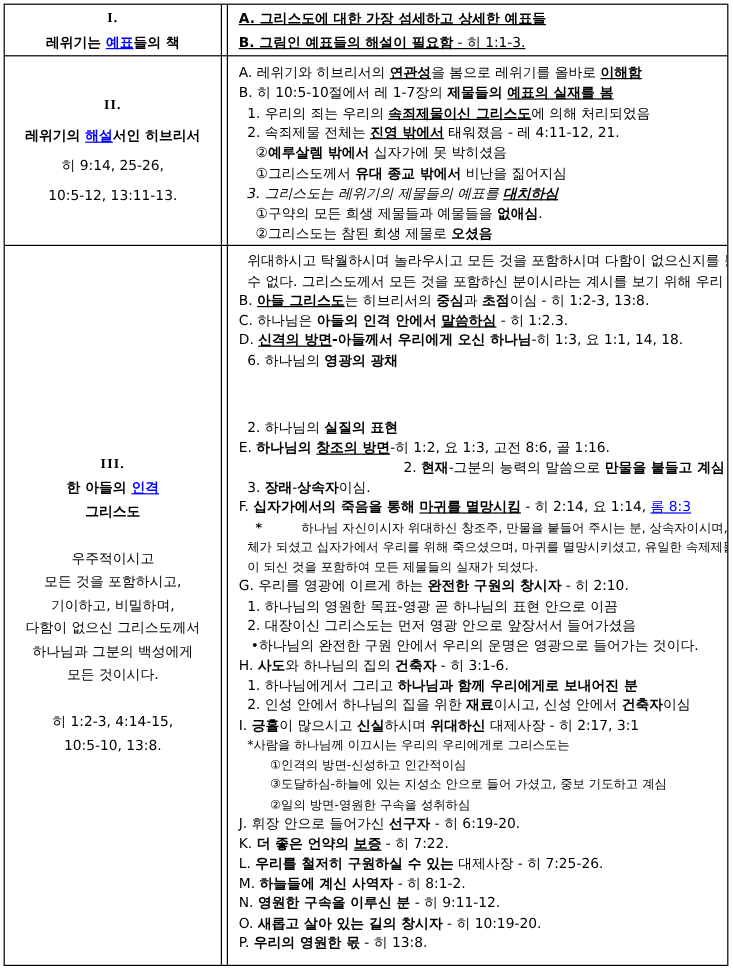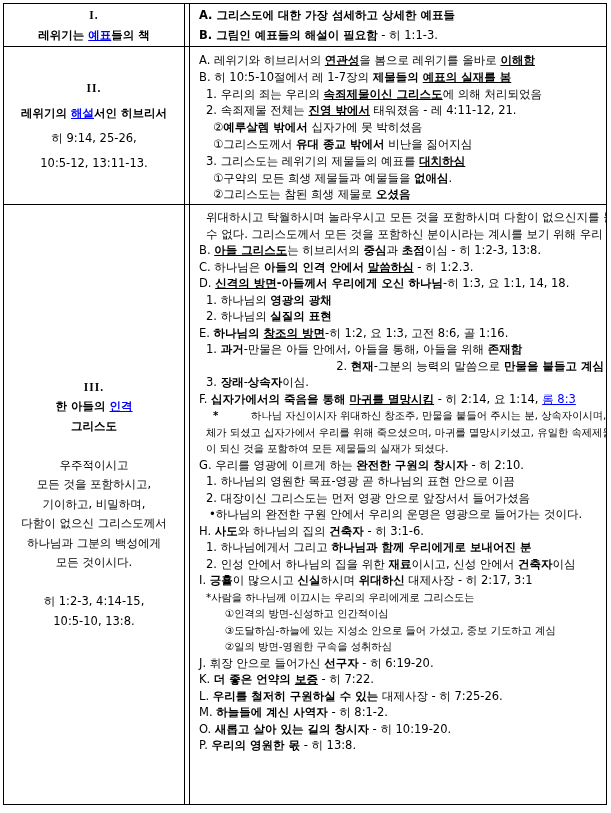--- a/index.html
+++ b/index.html
@@ -22,21 +22,21 @@
     width:181px;border-right:1px solid #000;
     display:flex;flex-direction:column;justify-content:center;align-items:center;
     text-align:center;
   }
   .divider{width:5px;border-right:1px solid #000;box-sizing:border-box;flex:0 0 5px;}
   .cell.right{flex:1;padding:4px 2px 0 9px;}
   .line{white-space:pre;}
   
   .cell.right .line{font-size:11.5px;height:16.5px;line-height:16.5px;}
   .row1 .cell.right{padding-top:2px;}
-  .row1 .cell.right .line{height:19.5px;line-height:19.5px;}
+  .row1 .cell.right .line{height:19.5px;line-height:19.5px;text-decoration:underline;}
   .row2 .cell.right{padding-top:5px;}
   .row2 .cell.right .line{height:16.8px;line-height:16.8px;}
   
   .cell.left .line{font-size:11.5px;line-height:19.5px;}
   .row1 .cell.left .line{line-height:20px;}
   .row2 .cell.left .line{line-height:25px;}
   
   .b{font-weight:bold;}
   .u{text-decoration:underline;margin-top:31px;}
   .c{color:#0000ff;}
@@ -67,21 +67,21 @@
         <div class="line"><span>10:5-12, 13:11-13.</span></div>
       </div>
     <div class="divider"></div>
     <div class="cell right">
         <div class="line"><span>A. 레위기와 히브리서의 </span><span class="b u">연관성</span><span>을 봄으로 레위기를 올바로 </span><span class="b u">이해함</span></div>
         <div class="line"><span>B. 히 10:5-10절에서 레 1-7장의 </span><span class="b">제물들의 </span><span class="b u">예표의 실재를 봄</span></div>
         <div class="line" style="padding-left: 7px;"><span>1. 우리의 죄는 우리의 </span><span class="b u">속죄제물이신 그리스도</span><span>에 의해 처리되었음</span></div>
         <div class="line" style="padding-left: 7px;"><span>2. 속죄제물 전체는 </span><span class="b u">진영 밖에서</span><span> 태워졌음 - 레 4:11-12, 21.</span></div>
         <div class="line" style="padding-left: 14px;"><span>②</span><span class="b">예루살렘 밖에서</span><span> 십자가에 못 박히셨음</span></div>
         <div class="line" style="padding-left: 14px;"><span>①그리스도께서 </span><span class="b">유대 종교 밖에서</span><span> 비난을 짊어지심</span></div>
-        <div class="line" style="padding-left: 7px;"><span>3. 그리스도는 레위기의 제물들의 예표를 </span><span class="b u">대치하심</span></div>
+        <div class="line" style="padding-left: 7px; font-style: italic;"><span>3. 그리스도는 레위기의 제물들의 예표를 </span><span class="b u">대치하심</span></div>
         <div class="line" style="padding-left: 14px;"><span>①구약의 모든 희생 제물들과 예물들을 </span><span class="b">없애심</span><span>.</span></div>
         <div class="line" style="padding-left: 14px;"><span>②그리스도는 참된 희생 제물로 </span><span class="b">오셨음</span></div>
       </div>
   </div>
   <div class="row row3">
     <div class="cell left">
         <div class="line num"><span class="b">III.</span></div>
         <div class="line t"><span class="b">한 아들의 </span><span class="b u c">인격</span></div>
         <div class="line t"><span class="b">그리스도</span></div>
         <div class="line">&nbsp;</div>
@@ -95,24 +95,23 @@
         <div class="line"><span>히 1:2-3, 4:14-15,</span></div>
         <div class="line"><span>10:5-10, 13:8.</span></div>
       </div>
     <div class="divider"></div>
     <div class="cell right">
         <div class="line" style="padding-left: 7px;"><span>위대하시고 탁월하시며 놀라우시고 모든 것을 포함하시며 다함이 없으신지를 볼</span></div>
         <div class="line" style="padding-left: 7px;"><span>수 없다. 그리스도께서 모든 것을 포함하신 분이시라는 계시를 보기 위해 우리</span></div>
         <div class="line"><span>B. </span><span class="b u">아들 그리스도</span><span>는 히브리서의 </span><span class="b">중심</span><span>과 </span><span class="b">초점</span><span>이심 - 히 1:2-3, 13:8.</span></div>
         <div class="line"><span>C. 하나님은 </span><span class="b">아들의 인격 안에서</span><span> </span><span class="b u">말씀하심</span><span> - 히 1:2.3.</span></div>
         <div class="line"><span>D. </span><span class="b u">신격의 방면</span><span class="b">-아들께서 우리에게 오신 하나님</span><span>-히 1:3, 요 1:1, 14, 18.</span></div>
-        <div class="line" style="padding-left: 7px;"><span>1. 하나님의 </span><span class="b">영광의 광채</span></div>
-        <div class="line" style="padding-left: 7px;"><span>2. 하나님의 </span><span class="b">실질의 표현</span></div>
+        <div class="line" style="padding-left: 7px;"><span>6. 하나님의 </span><span class="b">영광의 광채</span></div>
+        <div class="line" style="padding-left: 7px; margin-top: 40px;"><span>2. 하나님의 </span><span class="b">실질의 표현</span></div>
         <div class="line"><span>E. </span><span class="b">하나님의 </span><span class="b u">창조의 방면</span><span>-히 1:2, 요 1:3, 고전 8:6, 골 1:16.</span></div>
-        <div class="line" style="padding-left: 7px;"><span>1. </span><span class="b">과거</span><span>-만물은 아들 안에서, 아들을 통해, 아들을 위해 </span><span class="b">존재함</span></div>
         <div class="line" style="padding-left: 7px; text-align: right;"><span>2. </span><span class="b">현재</span><span>-그분의 능력의 말씀으로 </span><span class="b">만물을 붙들고 계심</span></div>
         <div class="line" style="padding-left: 7px;"><span>3. </span><span class="b">장래</span><span>-</span><span class="b">상속자</span><span>이심.</span></div>
         <div class="line"><span>F. </span><span class="b">십자가에서의 죽음을 통해 </span><span class="b u">마귀를 멸망시킴</span><span> - 히 2:14, 요 1:14, </span><span class="u c">롬 8:3</span></div>
         <div class="line small" style="padding-left: 14px;"><span class="b">*</span><span>          하나님 자신이시자 위대하신 창조주, 만물을 붙들어 주시는 분, 상속자이시며, 육</span></div>
         <div class="line small" style="padding-left: 7px;"><span>체가 되셨고 십자가에서 우리를 위해 죽으셨으며, 마귀를 멸망시키셨고, 유일한 속제제물</span></div>
         <div class="line small" style="padding-left: 7px;"><span>이 되신 것을 포함하여 모든 제물들의 실재가 되셨다.</span></div>
         <div class="line"><span>G. 우리를 영광에 이르게 하는 </span><span class="b">완전한 구원의 창시자</span><span> - 히 2:10.</span></div>
         <div class="line" style="padding-left: 7px;"><span>1. 하나님의 영원한 목표-영광 곧 하나님의 표현 안으로 이끔</span></div>
         <div class="line" style="padding-left: 7px;"><span>2. 대장이신 그리스도는 먼저 영광 안으로 앞장서서 들어가셨음</span></div>
         <div class="line" style="padding-left: 10px;"><span>•하나님의 완전한 구원 안에서 우리의 운명은 영광으로 들어가는 것이다.</span></div>
@@ -121,17 +120,18 @@
         <div class="line" style="padding-left: 7px;"><span>2. 인성 안에서 하나님의 집을 위한 </span><span class="b">재료</span><span>이시고, 신성 안에서 </span><span class="b">건축자</span><span>이심</span></div>
         <div class="line"><span>I. </span><span class="b">긍휼</span><span>이 많으시고 </span><span class="b">신실</span><span>하시며 </span><span class="b">위대하신</span><span> 대제사장 - 히 2:17, 3:1</span></div>
         <div class="line small" style="padding-left: 7px;"><span>*사람을 하나님께 이끄시는 우리의 우리에게로 그리스도는</span></div>
         <div class="line small" style="padding-left: 26px;"><span>①인격의 방면-신성하고 인간적이심</span></div>
         <div class="line small" style="padding-left: 26px;"><span>③도달하심-하늘에 있는 지성소 안으로 들어 가셨고, 중보 기도하고 계심</span></div>
         <div class="line small" style="padding-left: 26px;"><span>②일의 방면-영원한 구속을 성취하심</span></div>
         <div class="line"><span>J. 휘장 안으로 들어가신 </span><span class="b">선구자</span><span> - 히 6:19-20.</span></div>
         <div class="line"><span>K. </span><span class="b">더 좋은 언약의 </span><span class="b u">보증</span><span> - 히 7:22.</span></div>
         <div class="line"><span>L. </span><span class="b">우리를 철저히 구원하실 수 있는</span><span> 대제사장 - 히 7:25-26.</span></div>
         <div class="line"><span>M. </span><span class="b">하늘들에 계신 사역자</span><span> - 히 8:1-2.</span></div>
+        <div class="line"><span>N. </span><span class="b">영원한 구속을 이루신 분</span><span> - 히 9:11-12.</span></div>
         <div class="line"><span>O. </span><span class="b">새롭고 살아 있는 길의 창시자</span><span> - 히 10:19-20.</span></div>
         <div class="line"><span>P. </span><span class="b">우리의 영원한 몫</span><span> - 히 13:8.</span></div>
       </div>
   </div>
 </div>
 
 </body></html>

